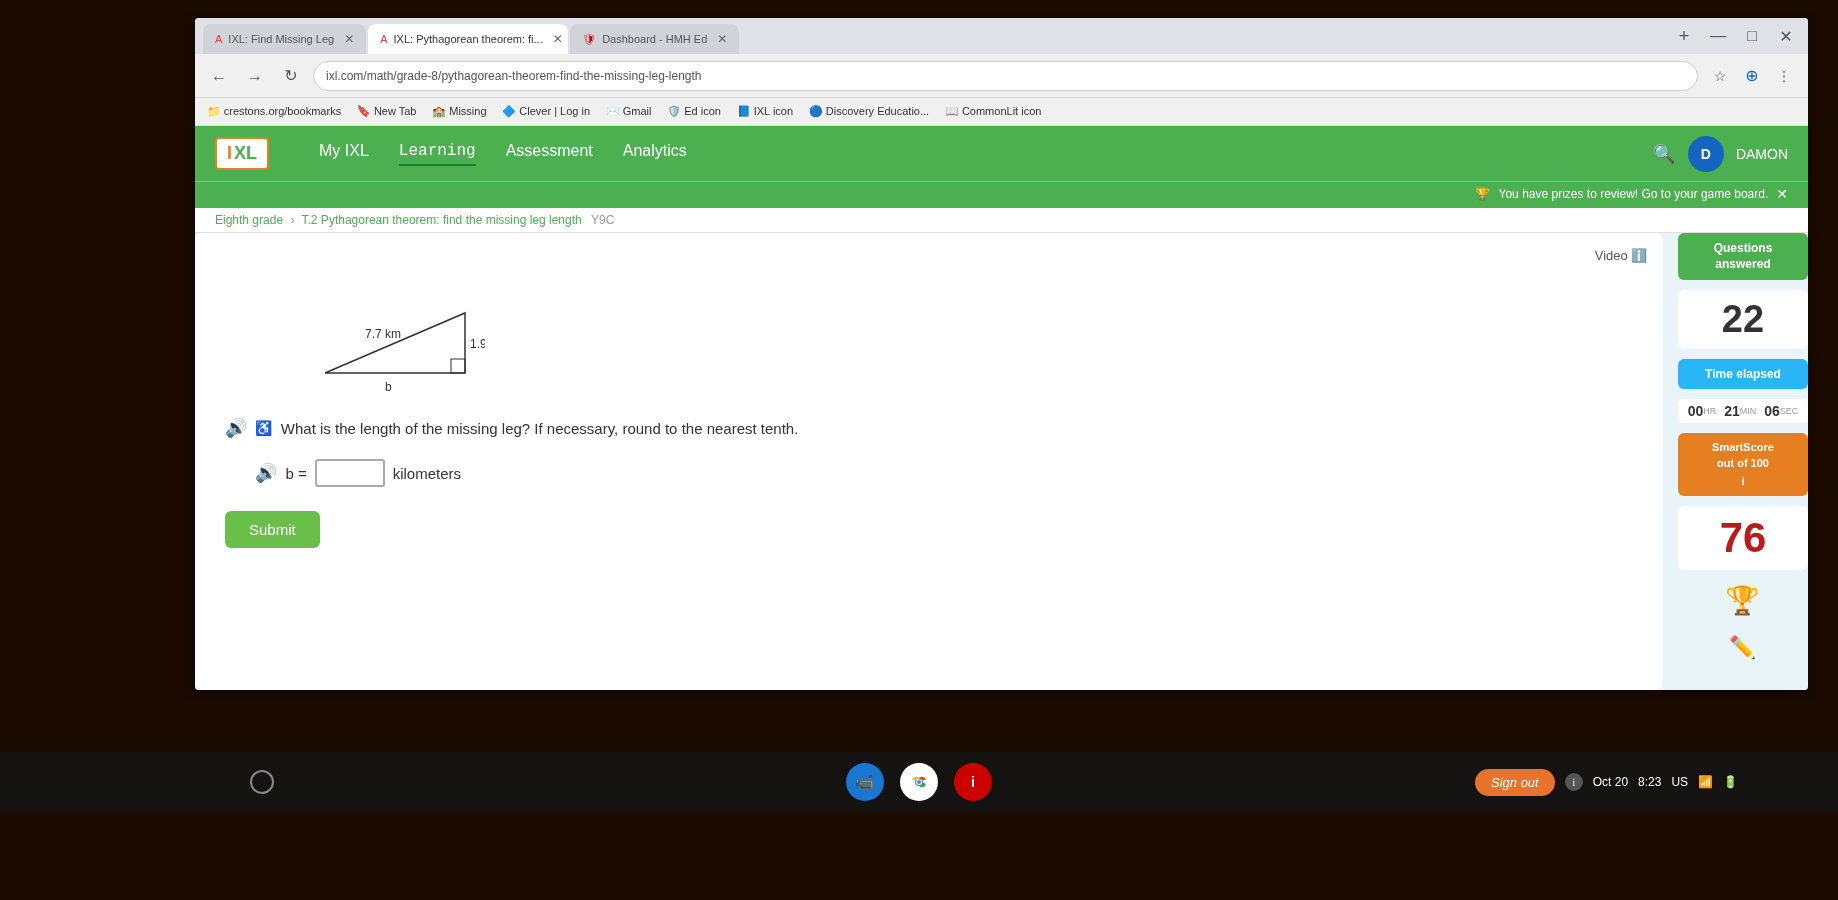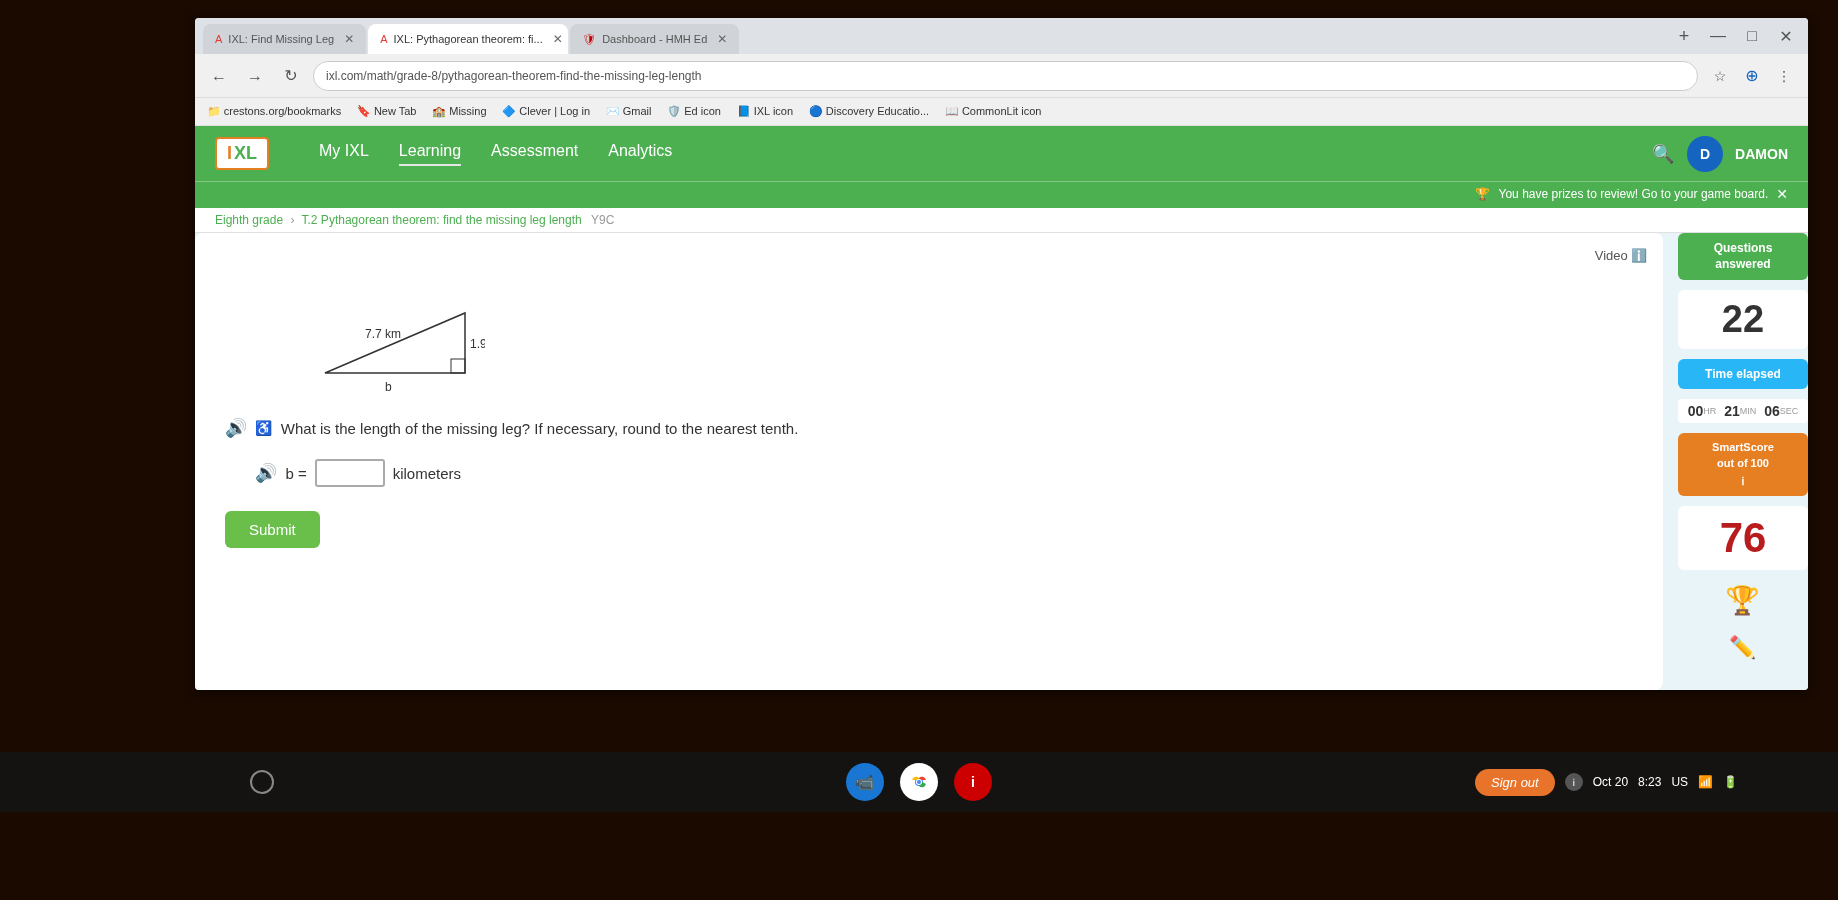--- a/index.html
+++ b/index.html
@@ -208,21 +208,22 @@
 
     .ixl-nav-item {
       color: white;
       font-size: 16px;
       cursor: pointer;
       text-decoration: none;
       padding-bottom: 4px;
     }
 
     .ixl-nav-item.active {
-      border-bottom: 2px solid #e5e5e5;
+      border-bottom: 2px solid #15803d;
+      font-family: Liberation Mono, monospace;
     }
 
     .ixl-header-right {
       margin-left: auto;
       display: flex;
       align-items: center;
       gap: 12px;
     }
 
     .search-icon-btn {
@@ -241,21 +242,21 @@
       justify-content: center;
       color: white;
       font-size: 14px;
       font-weight: bold;
       cursor: pointer;
     }
 
     .user-name {
       color: white;
       font-size: 14px;
-      font-weight: bold;
+      font-weight: normal;
     }
 
     
     .ixl-notification {
       background: #4caf50;
       padding: 4px 20px 6px;
       display: flex;
       align-items: center;
       justify-content: flex-end;
       font-size: 12px;

